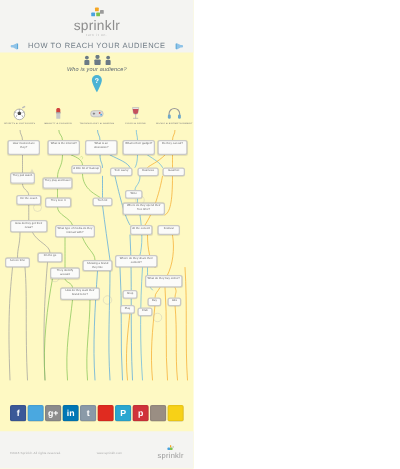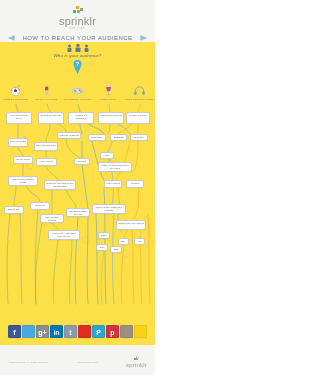--- a/index.html
+++ b/index.html
@@ -2,21 +2,21 @@
 <html><head>
 <meta charset="utf-8">
 <style>
   html,body{margin:0;padding:0;}
   body{
     width:155px;height:375px;overflow:hidden;
     background:#ffffff;
     font-family:"Liberation Sans",sans-serif;
     -webkit-font-smoothing:antialiased;
   }
-  #poster{position:relative;width:155px;height:375px;background:#fde047;overflow:hidden;}
+  #poster{position:relative;width:155px;height:375px;background:#fef9c3;overflow:hidden;}
 
   
   .hdr{position:relative;height:42px;background:#f4f4f2;}
   .logo-wrap{position:absolute;left:0;right:0;top:6px;text-align:center;}
   .logo-mark{display:block;margin:0 auto 0;width:9px;height:9px;position:relative;}
   .logo-mark i{position:absolute;width:3px;height:3px;display:block;border-radius:.5px;}
   .lm1{left:3px;top:0;background:#f5a623;}
   .lm2{left:0;top:3.5px;background:#4aa3df;}
   .lm3{left:3.5px;top:3.5px;background:#7ec14f;}
   .lm4{left:6.5px;top:1.5px;background:#9b9b9b;}

